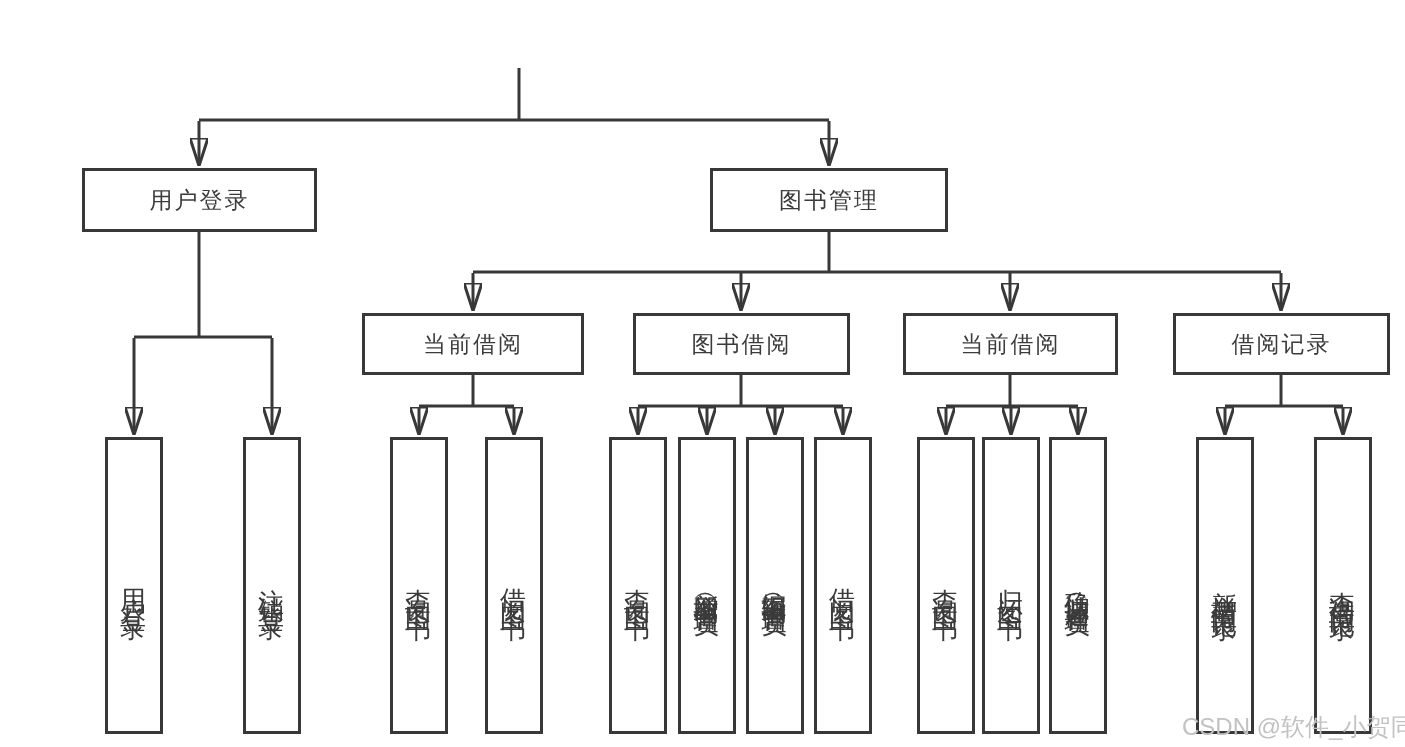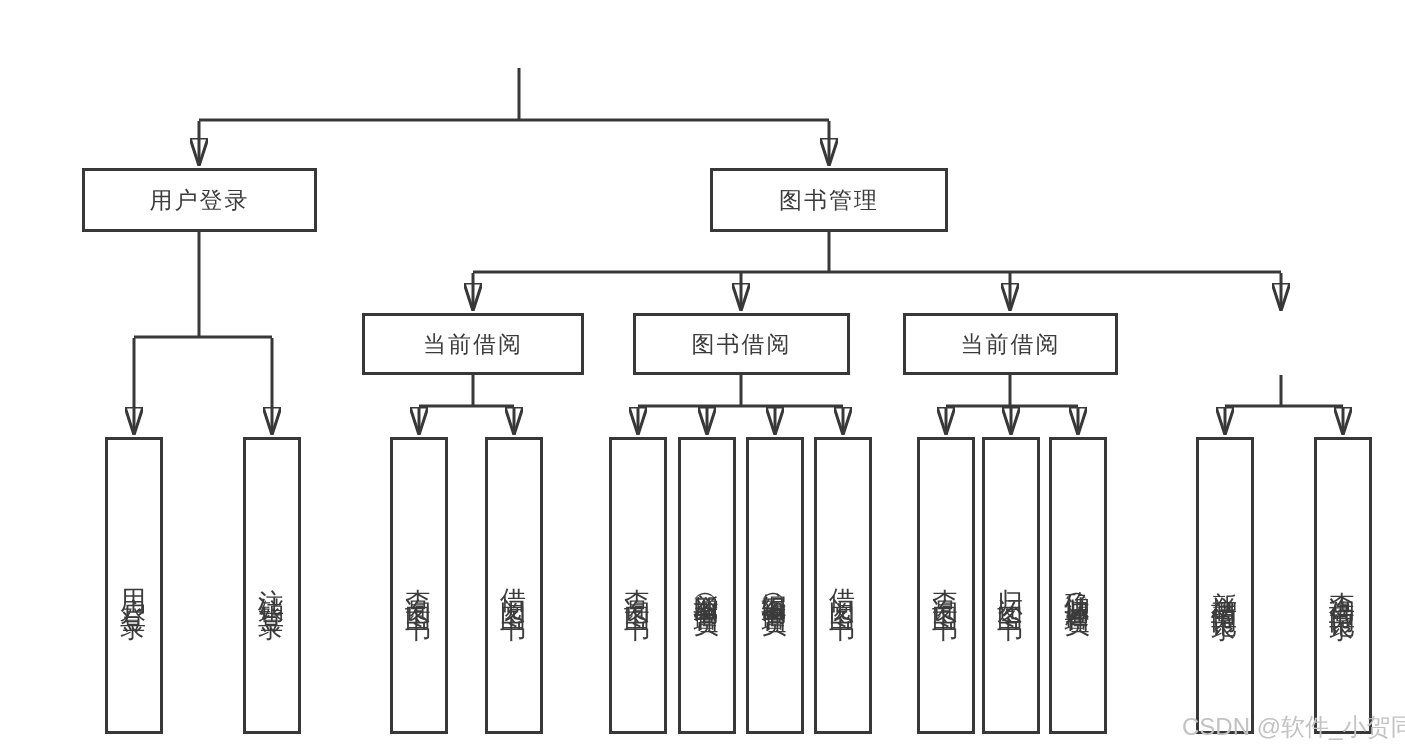--- a/index.html
+++ b/index.html
@@ -142,20 +142,23 @@
 
   <div class="hbox" style="left:362px; top:313px; width:222px; height:62px;">
     <span>当前借阅</span>
   </div>
   <div class="hbox" style="left:903px; top:313px; width:215px; height:62px;">
     <span>当前借阅</span>
   </div>
   <div class="hbox" style="left:633px; top:313px; width:217px; height:62px;">
     <span>图书借阅</span>
   </div>
+  <div class="hbox" style="left:1173px; top:313px; width:217px; height:62px;">
+    <span>借阅记录</span>
+  </div>
 
   <div class="vbox ls-4" style="left:105px;">
     <span>用户登录</span>
   </div>
   <div class="vbox ls-4" style="left:243px;">
     <span>注销登录</span>
   </div>
 
   <div class="vbox ls-4" style="left:390px;">
     <span>查询图书</span>

